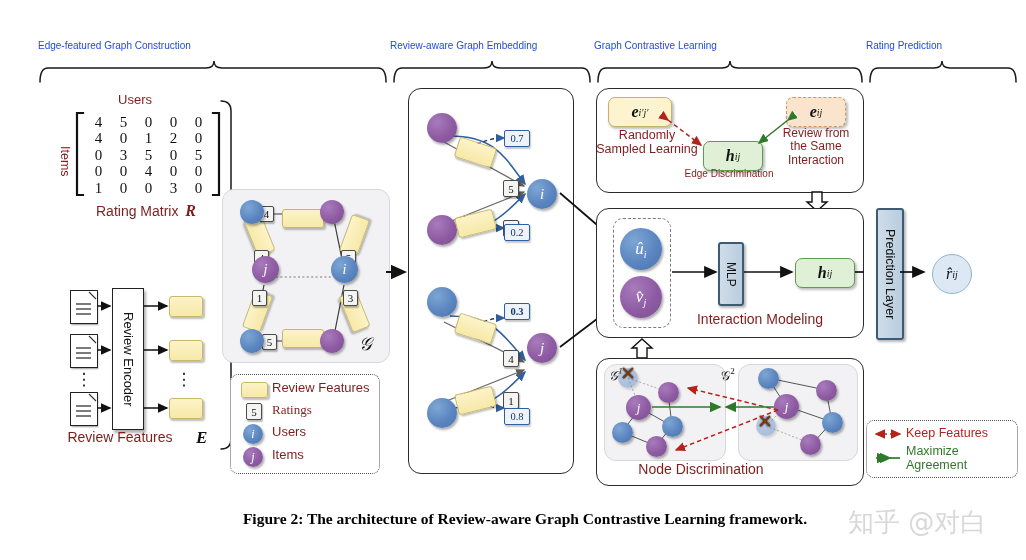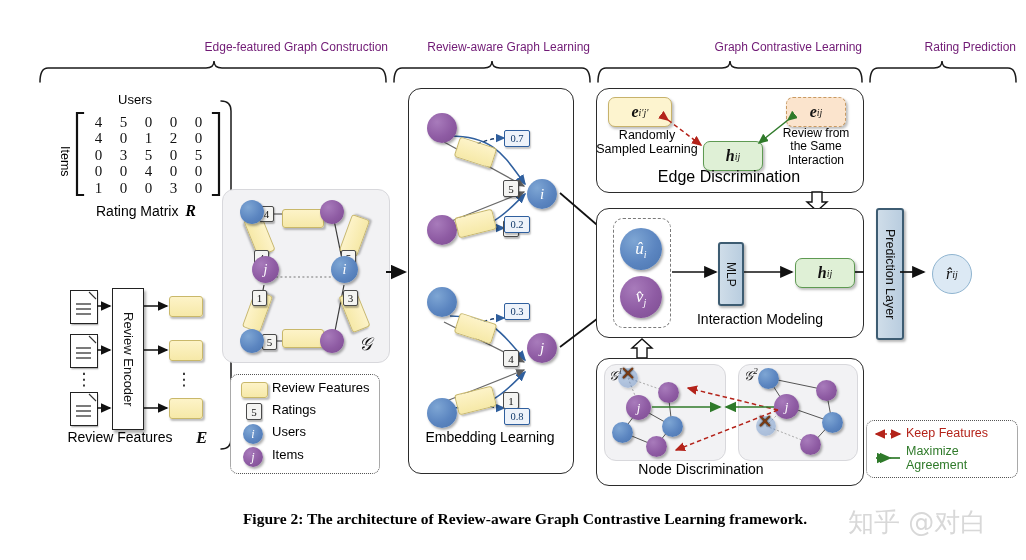--- a/index.html
+++ b/index.html
@@ -1,20 +1,20 @@
 <!DOCTYPE html>
 <html><head>
 <meta charset="utf-8">
 <style>
   html,body{margin:0;padding:0;background:#ffffff;}
   body{width:1026px;height:560px;position:relative;overflow:hidden;
        font-family:"Liberation Sans", sans-serif; color:#111;}
   .abs{position:absolute;}
-  .hdr{font-size:12px;color:#701a75;text-align:right;white-space:nowrap;}
-  .lbl{font-size:13px;color:#000000;text-align:center;white-space:nowrap;line-height:1.12;}
+  .hdr{font-size:10px;color:#1d4ed8;text-align:left;white-space:nowrap;}
+  .lbl{font-size:13px;color:#7f1d1d;text-align:center;white-space:nowrap;line-height:1.12;}
   .mathbf{font-family:"Liberation Serif", serif;font-style:italic;font-weight:bold;}
   .cap{font-family:"Liberation Serif", serif;font-weight:bold;font-size:15.5px;color:#000;
        text-align:center;width:100%;white-space:nowrap;}
   svg{overflow:visible;}
   .wm{color:#d8d8d8;font-size:26px;font-family:"DejaVu Sans",sans-serif;white-space:nowrap;}
   .panel{border:1.6px solid #2b2b2b;border-radius:13px;background:#fff;}
   .softbox{background:#f2f2f4;border:1px solid #d8d8dc;border-radius:12px;}
   .dashbox{border:1.6px dashed #7a7a7a;border-radius:10px;background:#fff;}
   .dotbox{border:1.5px dotted #555;border-radius:8px;background:#fff;}
   .node{border-radius:50%;display:flex;align-items:center;justify-content:center;
@@ -46,21 +46,21 @@
   .doc{background:#fff;border:1.3px solid #222;box-shadow:1.2px 1.6px 1.5px rgba(0,0,0,.3);}
   .xmark{color:#7a3a12;font-weight:bold;}
 </style>
 </head>
 <body>
 
 <div class="abs hdr" style="left:38px;top:40px;width:350px;">
   <span>Edge-featured Graph Construction</span>
 </div>
 <div class="abs hdr" style="left:390px;top:40px;width:200px;">
-  <span>Review-aware Graph Learning</span>
+  <span>Review-aware Graph Embedding</span>
 </div>
 <div class="abs hdr" style="left:594px;top:40px;width:268px;">
   <span>Graph Contrastive Learning</span>
 </div>
 <div class="abs hdr" style="left:866px;top:40px;width:150px;">
   <span>Rating Prediction</span>
 </div>
 
 <svg class="abs" style="left:0;top:58px;width:1026px;height:26px;" viewBox="0 0 1026 26">
   <g fill="none" stroke="#1a1a1a" stroke-width="1.5" stroke-linecap="round">
@@ -257,21 +257,21 @@
 <div class="abs" style="left:359px;top:334px;font-family:'Liberation Serif',serif;font-style:italic;font-size:18px;color:#111;">
   <span>𝒢</span>
 </div>
 
 <div class="abs dotbox" style="left:230px;top:374px;width:148px;height:98px;"></div>
 
 <div class="abs revfeat" style="left:241px;top:382px;width:25px;height:14px;"></div>
 <div class="abs lbl" style="left:272px;top:381px;width:110px;text-align:left;font-size:13px;">Review Features</div>
 
 <div class="abs rat" style="left:246px;top:403px;width:14px;height:15px;font-size:11px;">5</div>
-<div class="abs lbl" style="left:272px;top:403px;width:110px;text-align:left;font-size:13px;">Ratings</div>
+<div class="abs lbl" style="left:272px;top:403px;width:110px;text-align:left;font-size:13px;font-family:Liberation Serif, serif;">Ratings</div>
 
 <div class="abs node user" style="left:243px;top:424px;width:20px;height:20px;font-size:12px;">
   <span>i</span>
   </div>
 <div class="abs lbl" style="left:272px;top:425px;width:110px;text-align:left;font-size:13px;">Users</div>
 
 <div class="abs node item" style="left:243px;top:447px;width:20px;height:20px;font-size:12px;">
   <span>j</span>
   </div>
 <div class="abs lbl" style="left:272px;top:448px;width:110px;text-align:left;font-size:13px;">Items</div>
@@ -328,33 +328,32 @@
 <div class="abs revfeat" style="left:456px;top:213px;width:37px;height:19px;transform:rotate(-14deg);"></div>
 <div class="abs revfeat" style="left:456px;top:318px;width:37px;height:19px;transform:rotate(18deg);"></div>
 <div class="abs revfeat" style="left:456px;top:390px;width:37px;height:19px;transform:rotate(-14deg);"></div>
 
 <div class="abs rat" style="left:503px;top:180px;width:14px;height:15px;">5</div>
 <div class="abs rat" style="left:503px;top:220px;width:14px;height:15px;">3</div>
 <div class="abs rat" style="left:503px;top:350px;width:14px;height:15px;">4</div>
 <div class="abs rat" style="left:503px;top:392px;width:14px;height:15px;">1</div>
 
 <div class="abs wt" style="left:504px;top:130px;width:24px;height:15px;">0.7</div>
-<div class="abs wt" style="left:504px;top:216px;width:24px;height:15px;">0.2</div>
-<div class="abs wt" style="left:504px;top:303px;width:24px;height:15px;">0.3</div>
+<div class="abs wt" style="left:504px;top:224px;width:24px;height:15px;">0.2</div>
+<div class="abs wt" style="left:504px;top:303px;width:24px;height:15px;font-weight:bold;">0.3</div>
 <div class="abs wt" style="left:504px;top:408px;width:24px;height:15px;">0.8</div>
 
 <div class="abs node user" style="left:527px;top:179px;width:30px;height:30px;font-size:15px;">
   <span>i</span>
   </div>
 <div class="abs node item" style="left:527px;top:333px;width:30px;height:30px;font-size:15px;">
   <span>j</span>
   </div>
 
 <div class="abs lbl" style="left:408px;top:430px;width:164px;font-size:14px;">
-  <div>Embedding Learning</div>
 </div>
 
 <svg class="abs" style="left:556px;top:185px;width:90px;height:170px;" viewBox="0 0 90 170">
   <defs>
       <marker id="ar-blk4" markerWidth="8" markerHeight="8" refX="7" refY="3.6" orient="auto">
     <path d="M0,0 L8,3.6 L0,7.2 z" fill="#111"></path>
       </marker>
     </defs>
   <line x1="4" y1="8" x2="62" y2="58" stroke="#111" stroke-width="1.7" marker-end="url(#ar-blk4)"></line>
   <line x1="4" y1="162" x2="62" y2="118" stroke="#111" stroke-width="1.7" marker-end="url(#ar-blk4)"></line>
@@ -396,21 +395,21 @@
       </marker>
   </defs>
   <g stroke="#b4231a" stroke-width="1.5" fill="none" stroke-dasharray="4.5,3" marker-start="url(#ar-red)" marker-end="url(#ar-red)">
     <line x1="72" y1="32" x2="105" y2="57"></line>
   </g>
   <g stroke="#2f7a2a" stroke-width="1.5" fill="none" marker-start="url(#ar-green)" marker-end="url(#ar-green)">
     <line x1="192" y1="32" x2="163" y2="55"></line>
   </g>
 </svg>
 
-<div class="abs lbl" style="left:596px;top:168px;width:266px;font-size:16px;">
+<div class="abs lbl" style="left:596px;top:168px;width:266px;font-size:10px;">
   <span>Edge Discrimination</span>
 </div>
 
 <svg class="abs" style="left:806px;top:191px;width:22px;height:22px;" viewBox="0 0 22 22">
   <path d="M6,1 L6,11 L1,11 L11,20 L21,11 L16,11 L16,1 z" fill="#fff" stroke="#111" stroke-width="1.4"></path>
 </svg>
 
 <div class="abs panel" style="left:596px;top:208px;width:266px;height:128px;"></div>
 
 <div class="abs dashbox" style="left:613px;top:218px;width:56px;height:108px;"></div>
@@ -457,21 +456,21 @@
 </svg>
 
 <div class="abs panel" style="left:596px;top:358px;width:266px;height:126px;"></div>
 
 <div class="abs softbox" style="left:604px;top:364px;width:120px;height:95px;"></div>
 <div class="abs softbox" style="left:738px;top:364px;width:118px;height:95px;"></div>
 
 <div class="abs" style="left:609px;top:366px;font-family:Liberation Serif, serif;font-style:italic;font-size:13px;">
   <span>𝒢</span><span style="font-size:9px;vertical-align:6px;">1</span>
 </div>
-<div class="abs" style="left:744px;top:366px;font-family:'Liberation Serif',serif;font-style:italic;font-size:13px;">
+<div class="abs" style="left:721px;top:366px;font-family:'Liberation Serif',serif;font-size:13px;">
   <span>𝒢</span><span style="font-size:9px;vertical-align:6px;">2</span>
 </div>
 
 <svg class="abs" style="left:604px;top:364px;width:120px;height:95px;" viewBox="0 0 120 95">
   <g stroke="#555" stroke-width="1" fill="none">
     <line x1="36" y1="44" x2="68" y2="62"></line>
     <line x1="36" y1="44" x2="18" y2="68"></line>
     <line x1="68" y1="62" x2="64" y2="28"></line>
     <line x1="68" y1="62" x2="52" y2="82"></line>
     <line x1="18" y1="68" x2="52" y2="82"></line>

